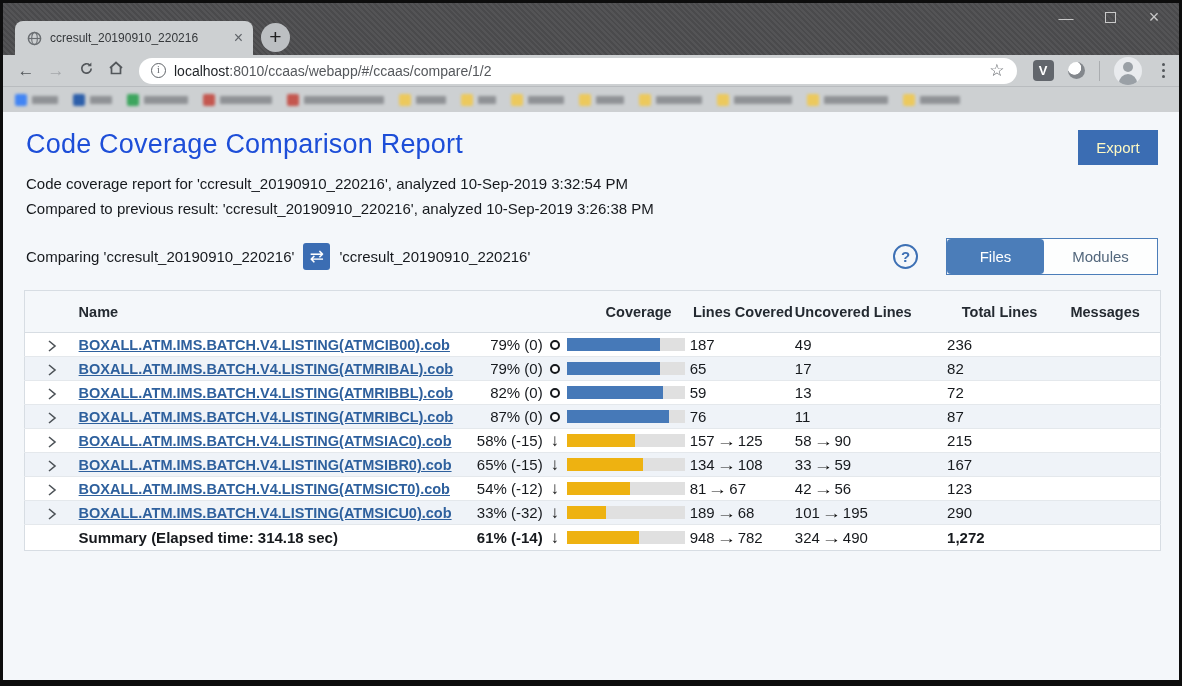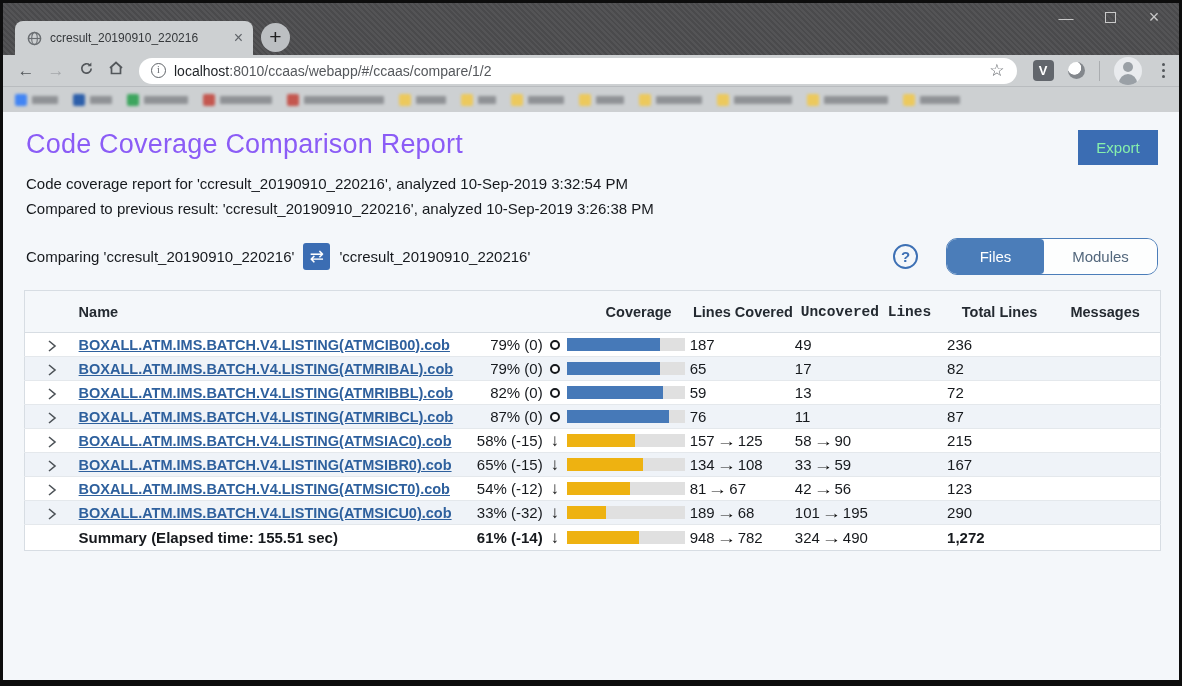--- a/index.html
+++ b/index.html
@@ -32,43 +32,43 @@
   .dots{ display:flex; flex-direction:column; gap:2.5px; margin-left:12px; padding:4px; }
   .dots i{ width:3.5px; height:3.5px; border-radius:50%; background:#53575b; }
   .bookmarks{ height:26px; background:#cdd0d2; border-top:1px solid #b9bcbf; display:flex; align-items:center; padding:0 12px; gap:15px; flex:none; overflow:hidden; }
   .bm{ display:flex; align-items:center; gap:5px; filter:blur(1.6px); }
   .bm-ic{ width:12px; height:12px; border-radius:2px; flex:none; }
   .bm-tx{ height:8px; background:#8f9296; border-radius:1px; display:inline-block; }
 
   
   .page{ flex:1; background:#f4f7fa; padding:17px 21px 0 21px; overflow:hidden; }
   .page-head{ display:flex; align-items:flex-start; justify-content:space-between; }
-  h1{ font-size:27px; font-weight:400; color:#8b5cf6; letter-spacing:.2px; padding-left:2px; }
-  .export-btn{ width:80px; height:35px; background:#3b6db3; color:#86efac; border:none; font-size:15px; font-family:inherit; margin-top:1px; }
+  h1{ font-size:27px; font-weight:400; color:#1d4ed8; letter-spacing:.2px; padding-left:2px; }
+  .export-btn{ width:80px; height:35px; background:#3b6db3; color:#fef9c3; border:none; font-size:15px; font-family:inherit; margin-top:1px; }
   .sub{ font-size:15px; color:#16191d; margin-top:10px; padding-left:2px; }
   .sub + .sub{ margin-top:8px; }
   .compare-row{ display:flex; align-items:center; margin-top:21px; padding-left:2px; }
   .cmp-txt{ font-size:15px; color:#16191d; }
   .swap-btn{ width:27px; height:27px; background:#3b6db3; border:none; border-radius:3px; color:#fff; font-size:17px; line-height:25px; text-align:center; margin:0 9px; font-family:inherit; }
   .cmp-right{ margin-left:auto; display:flex; align-items:center; gap:28px; }
   .help-btn{ width:25px; height:25px; border:2px solid #3d70b4; border-radius:50%; background:transparent; color:#3d70b4; font-size:15px; font-weight:bold; line-height:21px; text-align:center; font-family:inherit; }
-  .toggle{ display:flex; border:1px solid #4b7db9; border-radius:11px; overflow:hidden; height:37px; }
+  .toggle{ display:flex; border:1px solid #4b7db9; border-radius:0; overflow:hidden; height:37px; }
   .tg{ font-size:15px; font-family:inherit; border:none; cursor:default; }
   .tg-files{ width:97px; background:#4b7db9; color:#fff; border-radius:4px; }
   .tg-modules{ width:113px; background:#fdfefe; color:#53677c; }
 
   
   .table-wrap{ margin-top:15px; }
   table{ border-collapse:collapse; table-layout:fixed; width:1137px; background:#fff; border:1px solid #d7dde3; }
   col.c1{width:54px} col.c2{width:382px} col.c3{width:228px} col.c4{width:105px} col.c5{width:152px} col.c6{width:103px} col.c7{width:110px}
   thead th{ height:42px; font-size:14.5px; font-weight:bold; color:#242a31; background:#f4f7fa; border-bottom:1px solid #d7dde3; }
   th.h-name{ text-align:left; }
   th.h-cov{ text-align:right; padding-right:18px; }
   th.h-lc{ text-align:right; padding-right:2px; }
-  th.h-ul{ text-align:center; padding-right:10px;font-family:Liberation Mono, monospace; }
+  th.h-ul{ text-align:left; padding-right:10px; }
   th.h-tl{ text-align:right; padding-right:13px; }
   th.h-msg{ text-align:center; }
   tbody tr{ border-top:1px solid #e4e8ec; }
   tbody tr:nth-child(even){ background:#eff3f8; }
   tbody td{ height:24px; font-size:15px; color:#16191d; padding:0; vertical-align:middle; }
   tr.tall td{ height:26px; }
   .c-exp{ text-align:center; }
   .chev svg{ vertical-align:middle; }
   a.flink{ color:#2e609d; font-weight:600; text-decoration:underline; font-size:14.5px; }
   tr.red a.flink{ color:#d62027; }
@@ -405,21 +405,21 @@
                   </span>
                 </div>
               </td>
             <td class="c-num pr30"><span>189</span><span class="arr">→</span><span>68</span></td>
             <td class="c-num pr2"><span>101</span><span class="arr">→</span><span>195</span></td>
             <td class="c-num pr2"><span>290</span></td>
             <td class="c-msg"></td>
           </tr>
           <tr class="tall">
             <td class="c-exp"></td>
-            <td><span class="sum-label">Summary (Elapsed time: 155.51 sec)</span></td>
+            <td><span class="sum-label">Summary (Elapsed time: 314.18 sec)</span></td>
             <td>
                 <div class="covwrap">
                   <span class="pct" style="font-weight:bold">61% (-14)</span>
                   <span class="trend">
                     <span class="tr-down">↓</span>
                   </span>
                   <span class="track">
                     <span class="fill" style="width: 61%; background: rgb(238, 178, 17);"></span>
                   </span>
                 </div>

